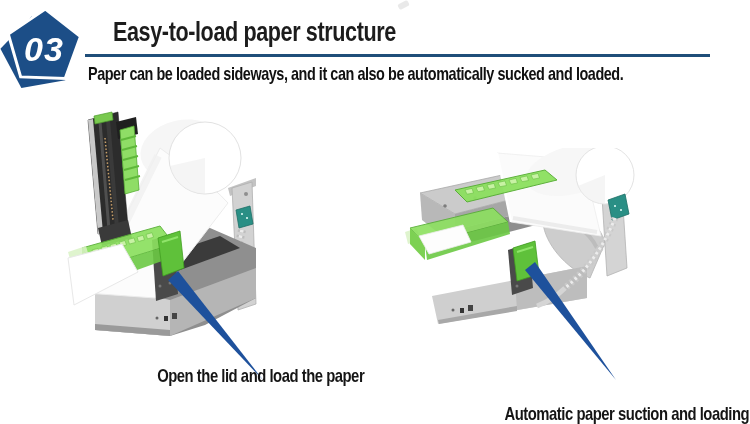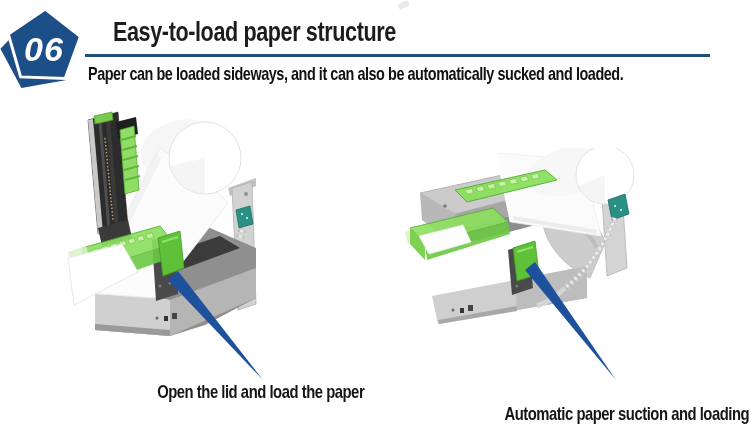--- a/index.html
+++ b/index.html
@@ -31,40 +31,40 @@
   .smudge {
     position:absolute; left:398px; top:2px; width:11px; height:6px;
     background:#e4e4e4; transform:rotate(-28deg); border-radius:2px; opacity:.8;
   }
   
   .fig-left  { position:absolute; left:60px;  top:108px; width:230px; height:240px; }
   .fig-right { position:absolute; left:405px; top:148px; width:240px; height:200px; }
   .arrow-left  { position:absolute; left:160px; top:255px; width:115px; height:135px; }
   .arrow-right { position:absolute; left:520px; top:250px; width:110px; height:140px; }
   .caption {
-    position:absolute; top:380px; width:250px; text-align:center; white-space:nowrap;
+    position:absolute; top:364px; width:250px; text-align:center; white-space:nowrap;
     font-size:19px; font-weight:700; color:#151515; line-height:24px;
   }
   .caption > span { display:inline-block; transform:scaleX(0.78); transform-origin:50% 50%; letter-spacing:-0.6px; }
   .caption-left  { left:128px; }
   .caption-right { left:470px; top:378px;margin-top:24px; }
 </style>
 </head>
 <body>
 
 <div class="page">
 
   <div class="badge">
     <svg width="96" height="98" viewBox="0 0 96 98">
       <g transform="translate(-6,7) rotate(-10 44 47)">
         <polygon points="44,9 80.1,35.3 66.3,77.7 21.7,77.7 7.9,35.3" fill="#1c4e87"></polygon>
       </g>
       <polygon points="44,9 80.1,35.3 66.3,77.7 21.7,77.7 7.9,35.3" fill="#1c4e87" stroke="#ffffff" stroke-width="3" transform="rotate(2 44 47)"></polygon>
     </svg>
-    <div class="badge-num">06</div>
+    <div class="badge-num">03</div>
   </div>
 
   <div class="title">Easy-to-load paper structure</div>
   <div class="divider"></div>
   <div class="subtitle">Paper can be loaded sideways, and it can also be automatically sucked and loaded.</div>
   <div class="smudge"></div>
 
   <div class="fig-left">
     <svg width="230" height="240" viewBox="0 0 230 240">
 

